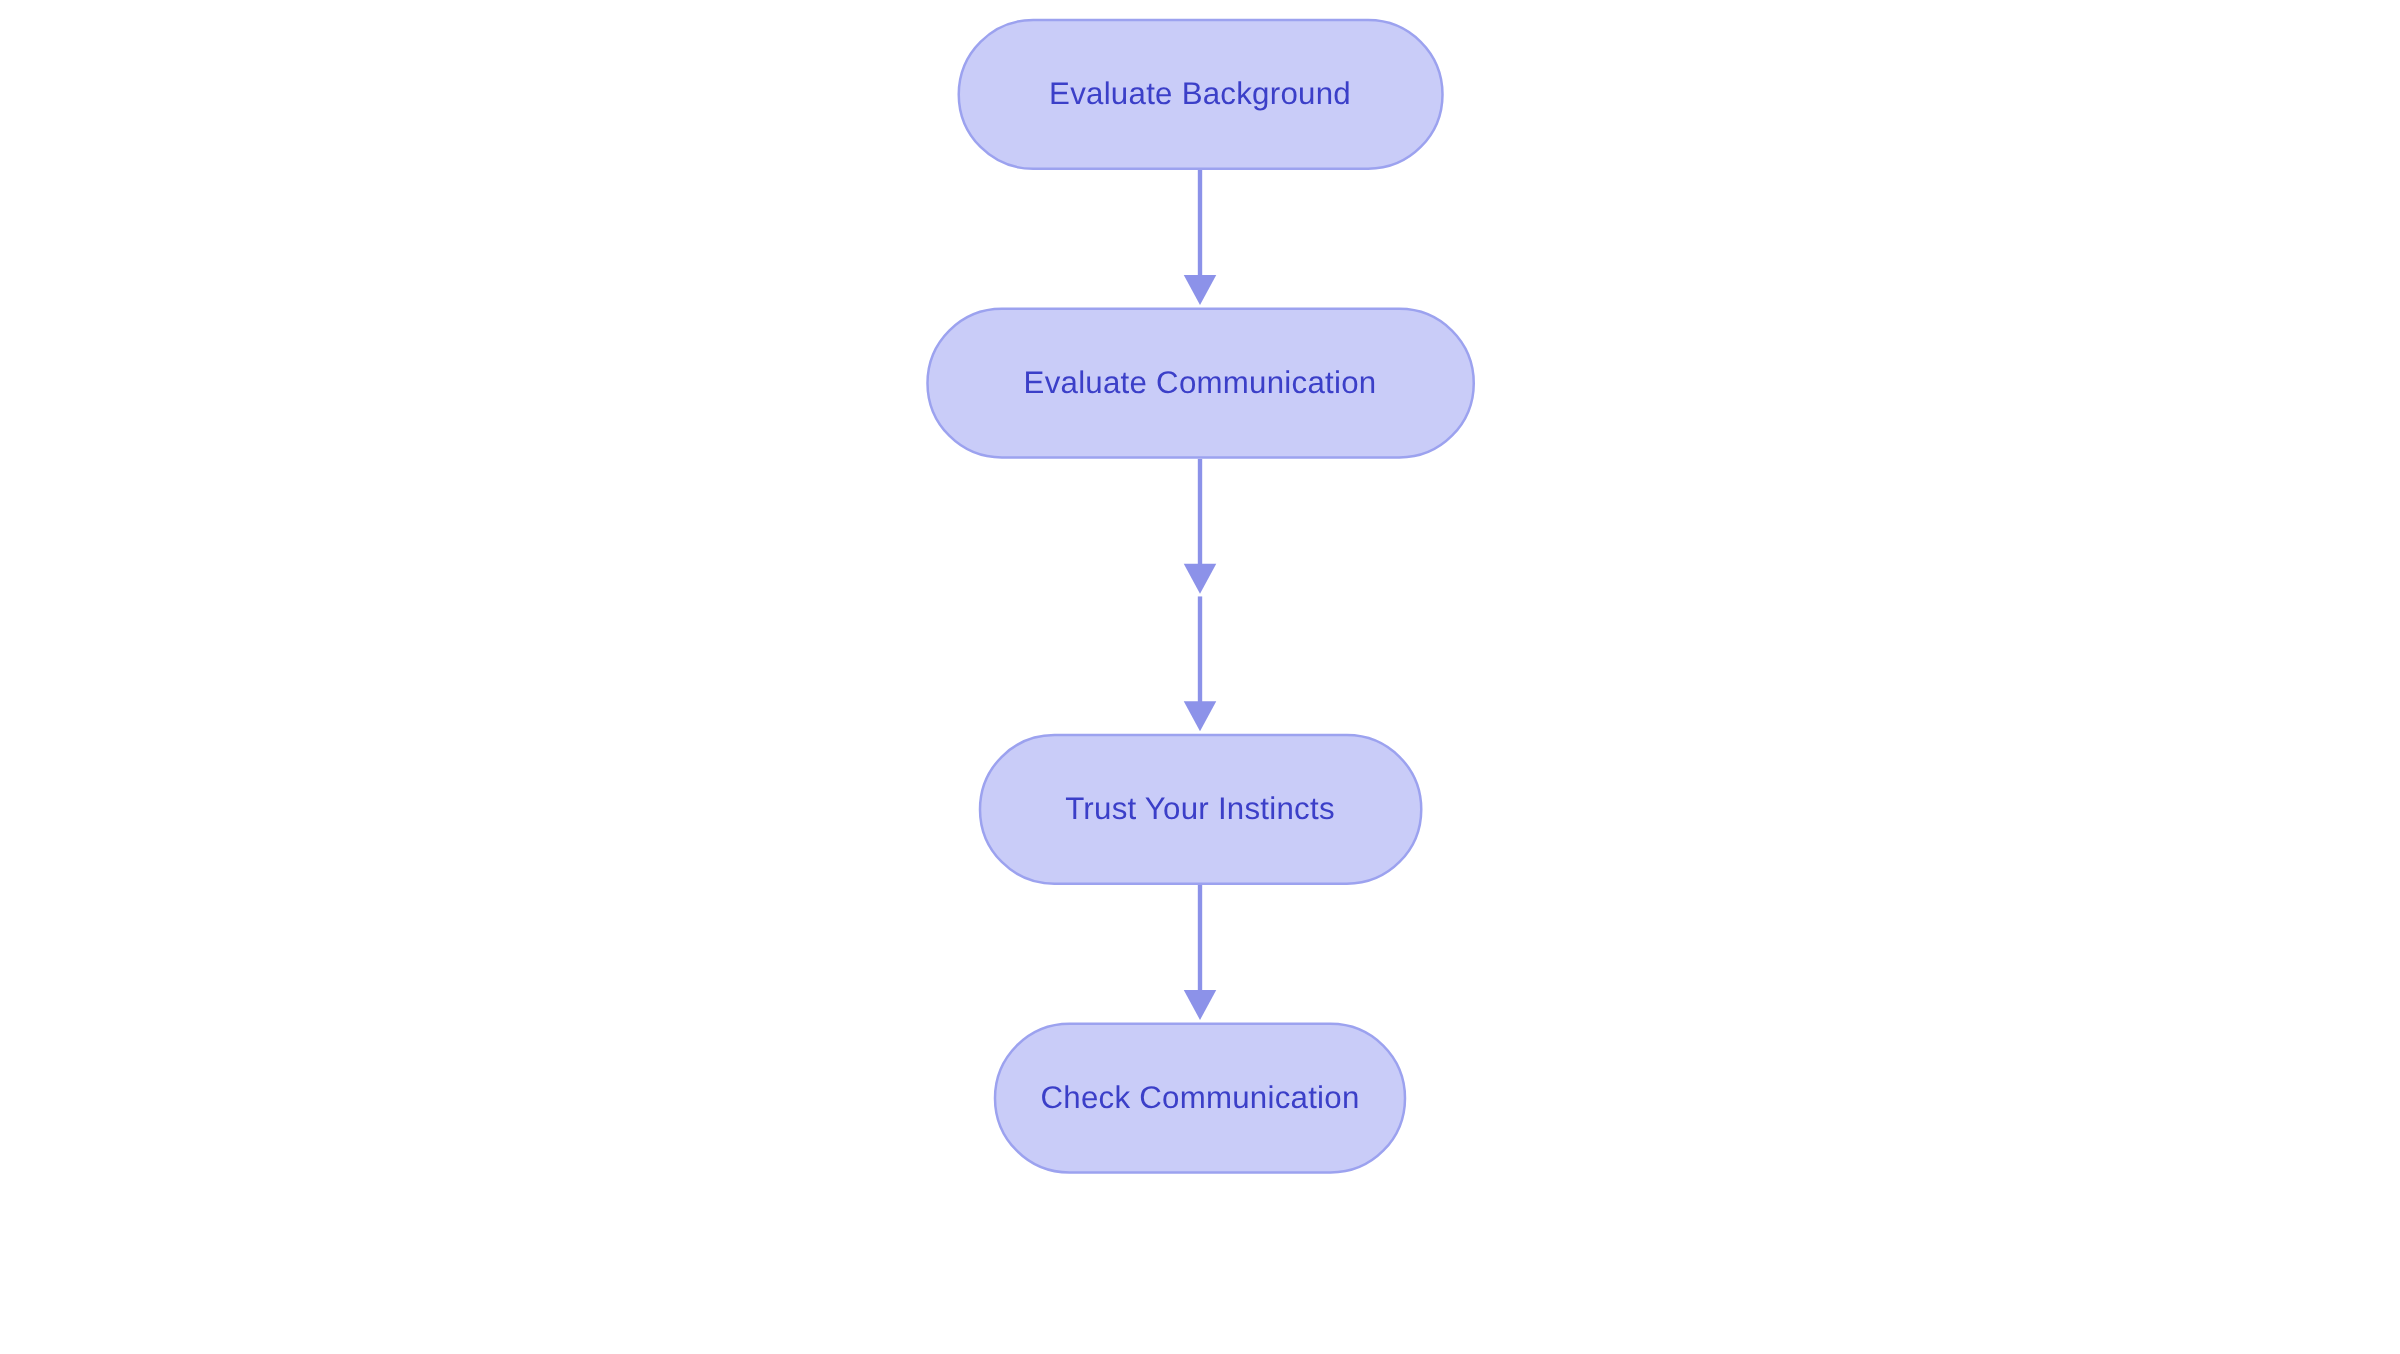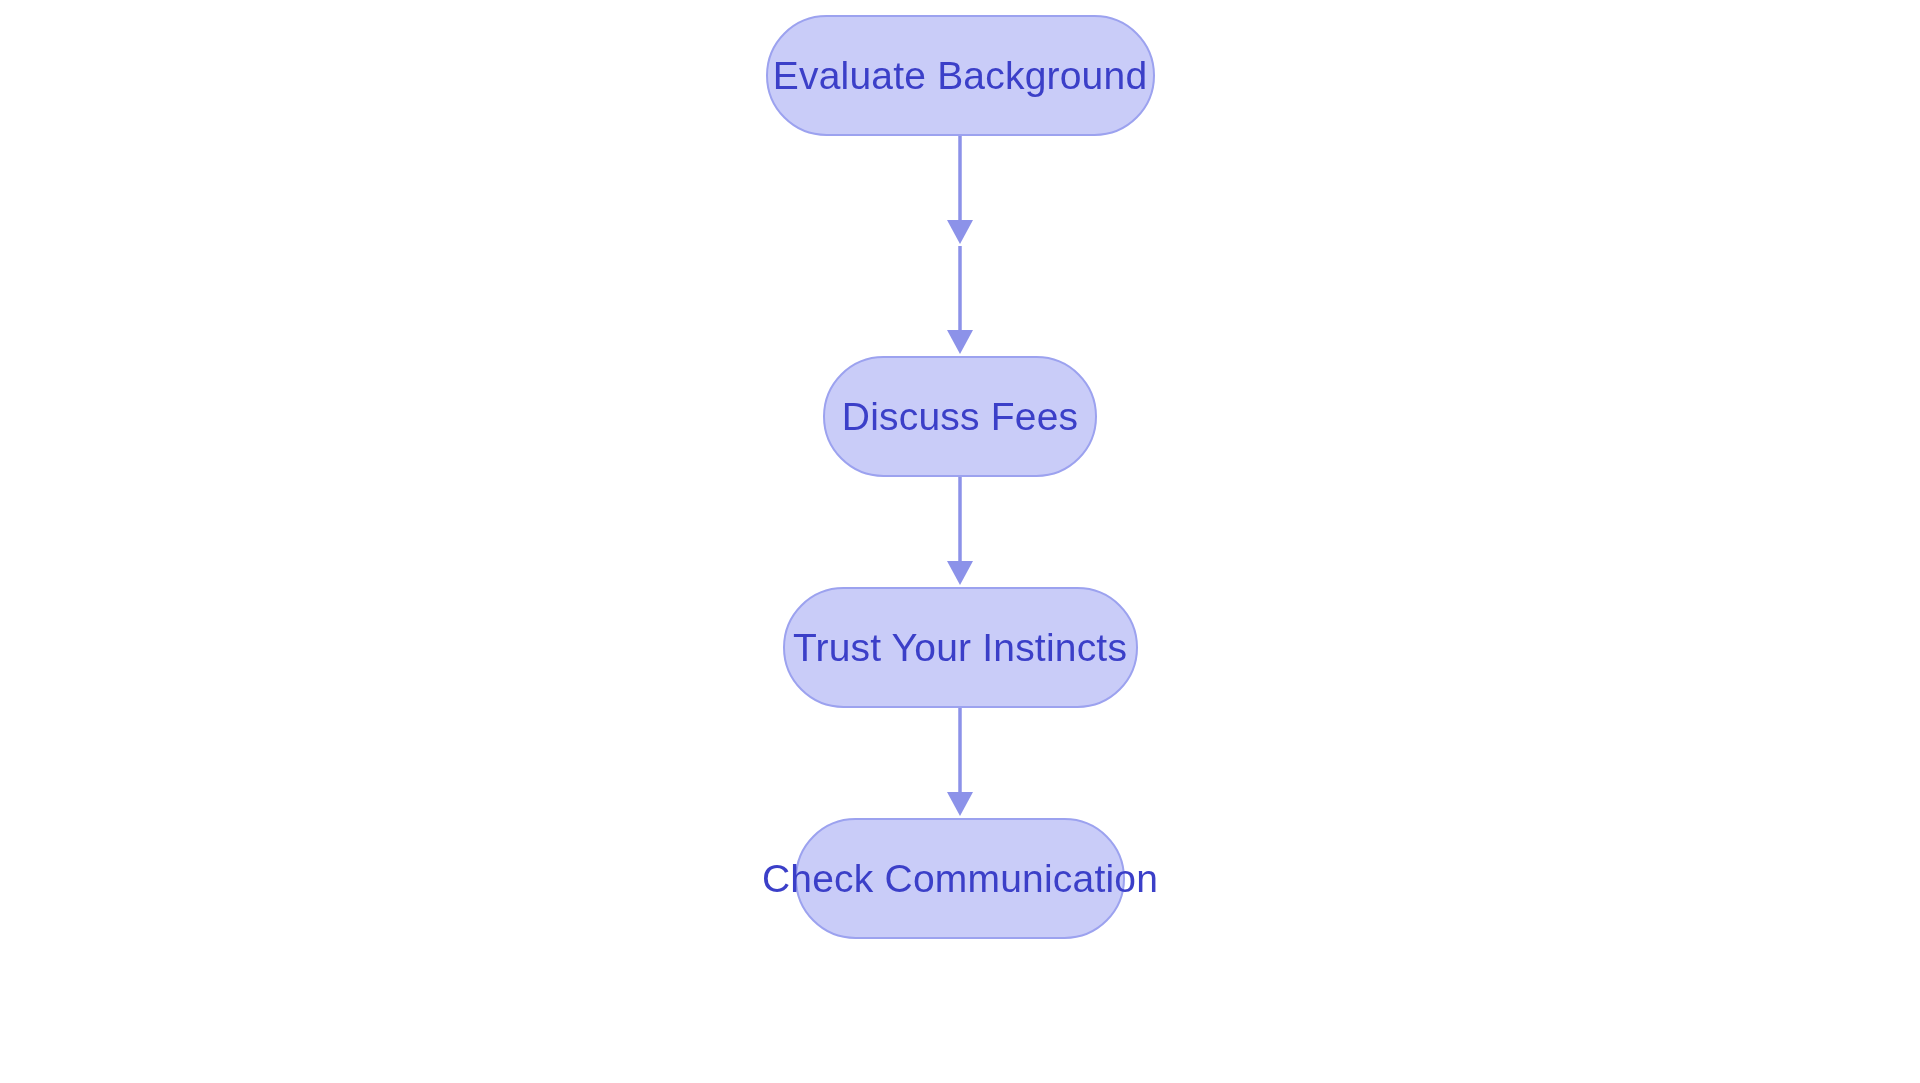--- a/index.html
+++ b/index.html
@@ -33,21 +33,21 @@
     border:2px solid var(--node-border);
     border-radius:61px;
     background:var(--node-fill);
     display:flex;
     align-items:center;
     justify-content:center;
     flex:0 0 auto;
   }
   .node .label{
     color:var(--node-text);
-    font-size:39px;
+    font-size:25px;
     font-weight:500;
     letter-spacing:0.2px;
     white-space:nowrap;
   }
   .node--1{width:389px;}
   .node--2{width:439px;}
   .node--3{width:274px;}
   .node--4{width:355px;}
   .node--5{width:330px;}
   .arrow{
@@ -72,29 +72,29 @@
 
     <div class="node node--1">
       <span class="label">Evaluate Background</span>
     </div>
 
     <svg class="arrow" viewBox="0 0 30 110" aria-hidden="true">
       <line x1="15" y1="0" x2="15" y2="86"></line>
       <polygon points="2,84 28,84 15,108"></polygon>
     </svg>
 
+    <div class="node node--2">
+      <span class="label">Evaluate Communication</span>
+    </div>
 
     <svg class="arrow" viewBox="0 0 30 110" aria-hidden="true">
       <line x1="15" y1="0" x2="15" y2="86"></line>
       <polygon points="2,84 28,84 15,108"></polygon>
     </svg>
 
-    <div class="node node--3">
-      <span class="label">Discuss Fees</span>
-    </div>
 
     <svg class="arrow" viewBox="0 0 30 110" aria-hidden="true">
       <line x1="15" y1="0" x2="15" y2="86"></line>
       <polygon points="2,84 28,84 15,108"></polygon>
     </svg>
 
     <div class="node node--4">
       <span class="label">Trust Your Instincts</span>
     </div>
 

